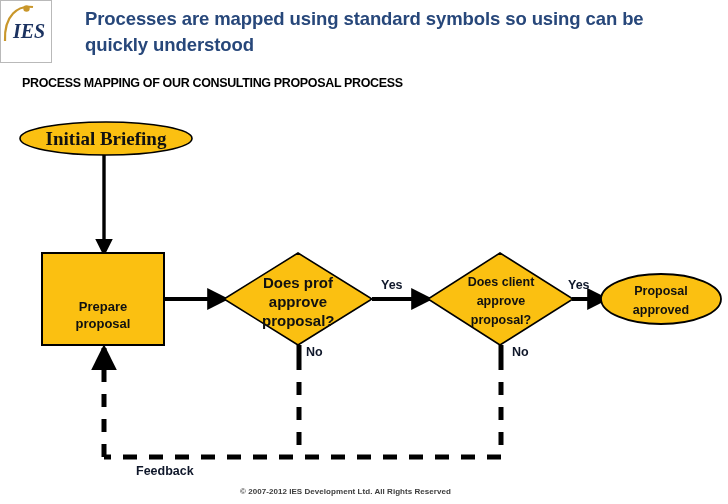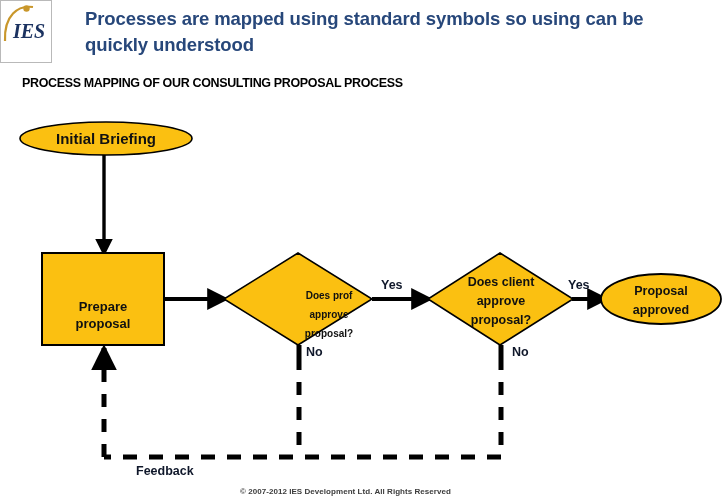--- a/index.html
+++ b/index.html
@@ -68,29 +68,30 @@
     text-align: center;
     font-weight: bold;
     color: #111111;
     line-height: 17px;
     pointer-events: none;
   }
 
   
   #lbl-initial-briefing {
     left: 20px; top: 130px; width: 172px;
-    font-size: 15px;
+    font-size: 19px;
+    font-family: Liberation Serif, serif;
   }
   #lbl-prepare-proposal {
     left: 42px; top: 298px; width: 122px;
     font-size: 13px;
   }
   #lbl-diamond-prof {
-    left: 262px; top: 286px; width: 72px;
-    font-size: 10px; line-height: 19px; margin-left: 31px;
+    left: 262px; top: 273px; width: 72px;
+    font-size: 15px; line-height: 19px;
   }
   #lbl-diamond-client {
     left: 462px; top: 273px; width: 78px;
     font-size: 12.5px; line-height: 19px;
   }
   #lbl-proposal-approved {
     left: 608px; top: 282px; width: 106px;
     font-size: 12.5px; line-height: 19px;
   }
 

